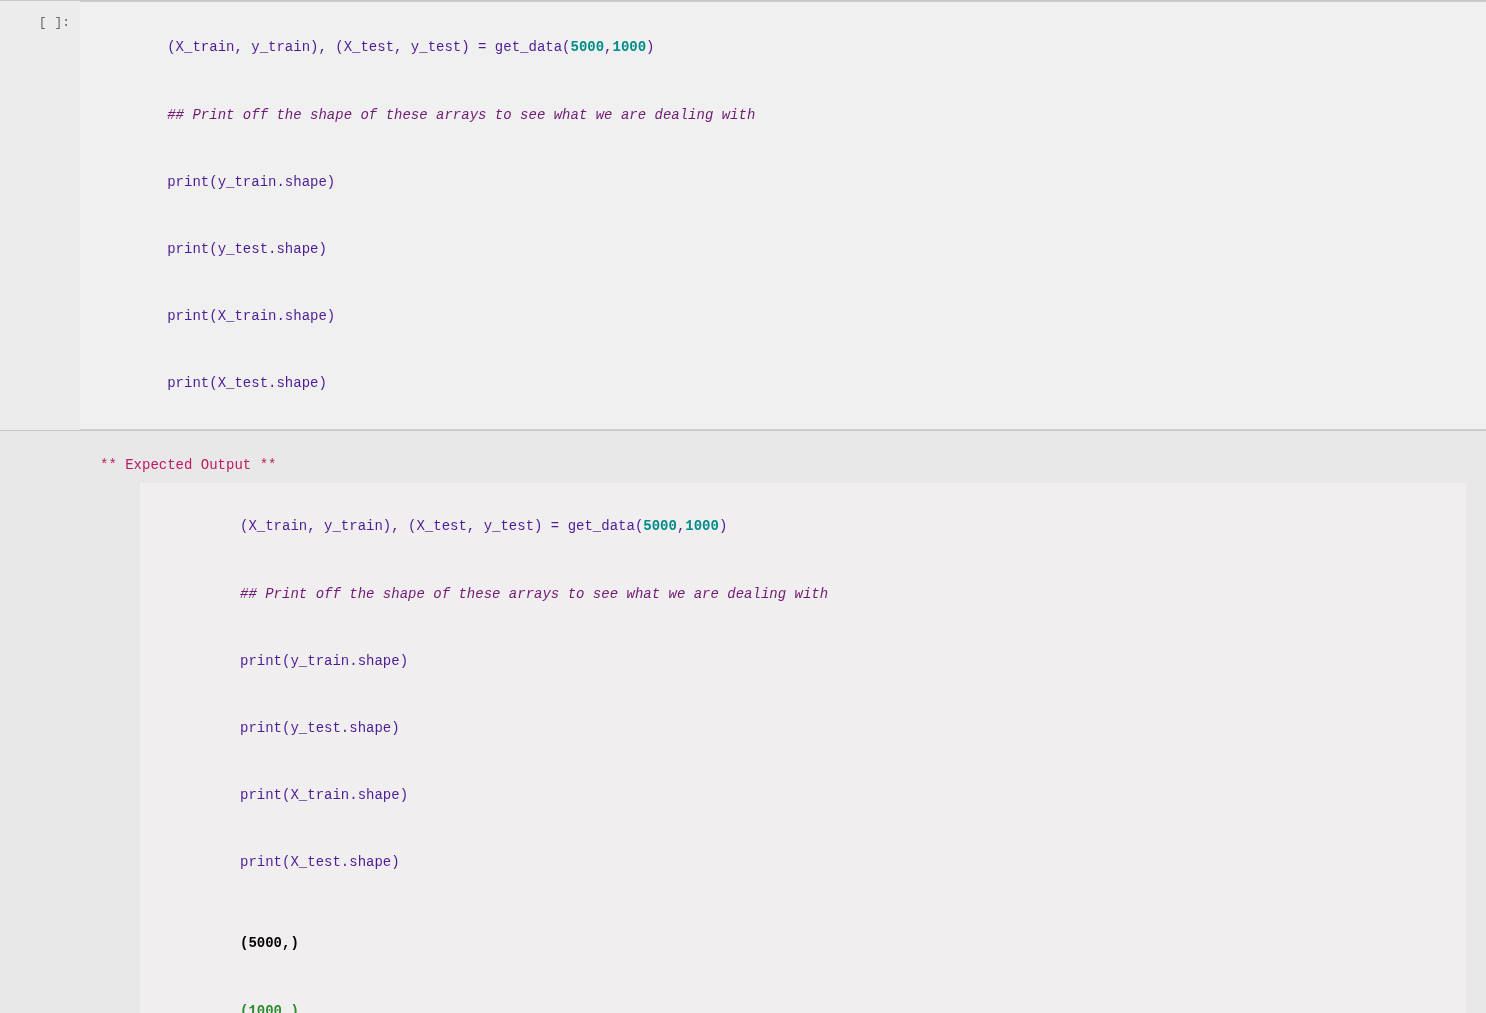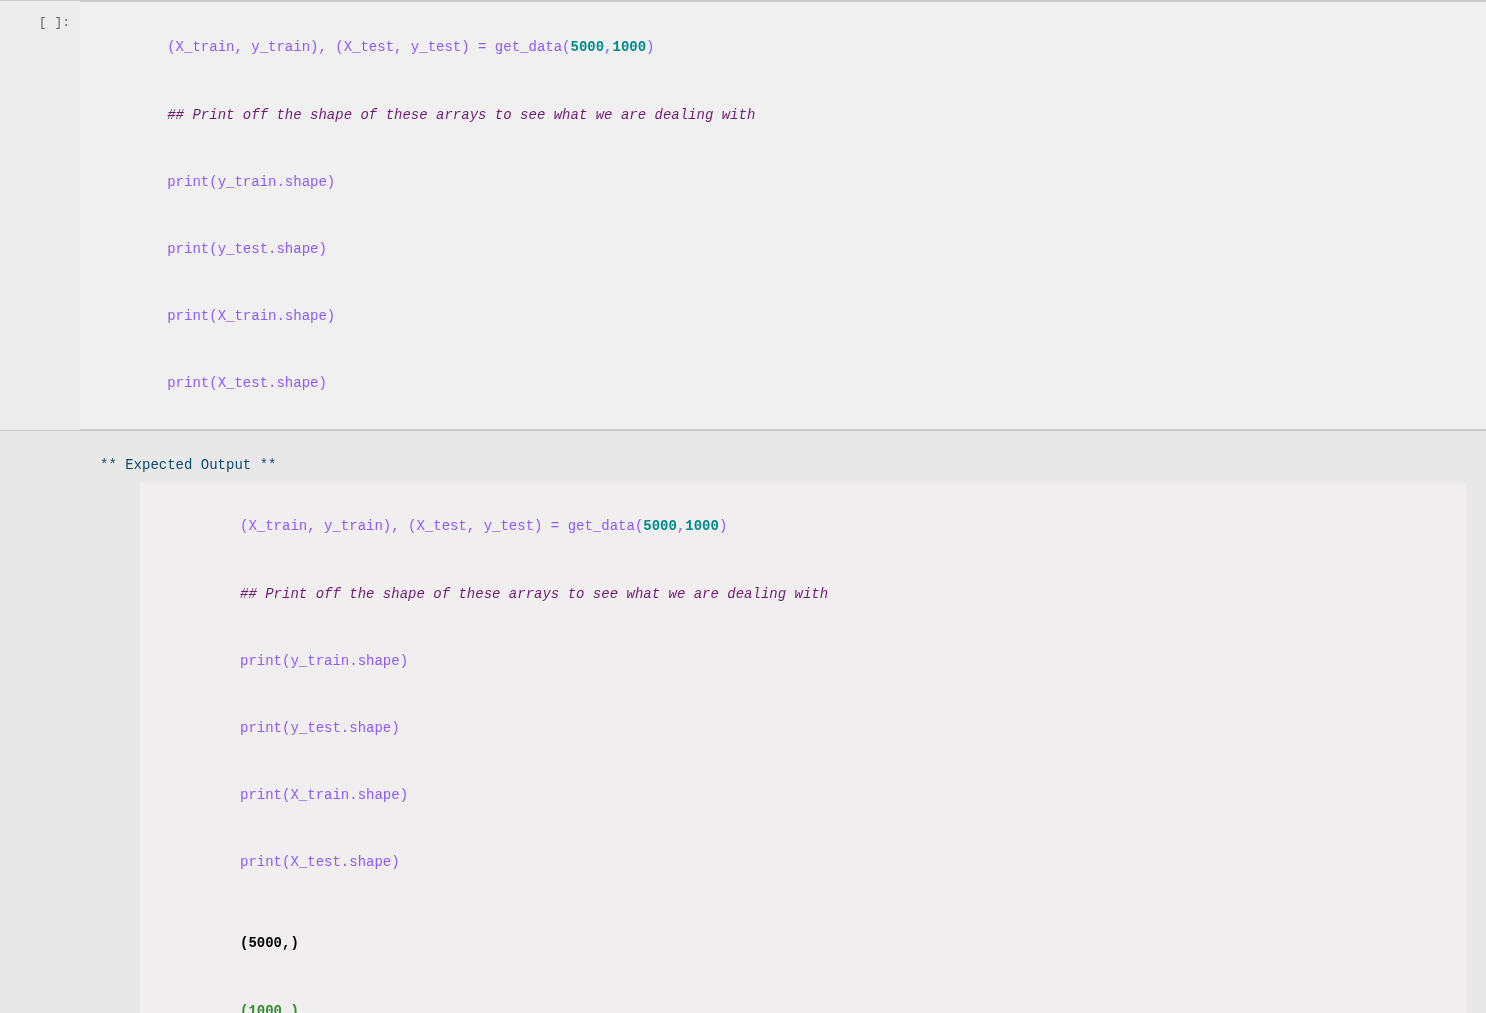--- a/index.html
+++ b/index.html
@@ -51,31 +51,31 @@
       font-size: 14px;
       font-family: 'Courier New', Courier, monospace;
     }
 
     .code-green {
       color: #701a75;
       font-style: italic;
     }
 
     .code-black {
-      color: #8b5cf6;
+      color: #4c1d95;
     }
 
     .code-teal {
       color: #008080;
     }
 
     .expected-output-label {
       font-family: 'Courier New', Courier, monospace;
       font-size: 14px;
-      color: #0c4a6e;
+      color: #be185d;
       margin-bottom: 10px;
       margin-top: 8px;
     }
 
     .expected-output-block {
       margin-left: 40px;
       background-color: #f0eeee;
       padding: 10px 16px;
     }
 

